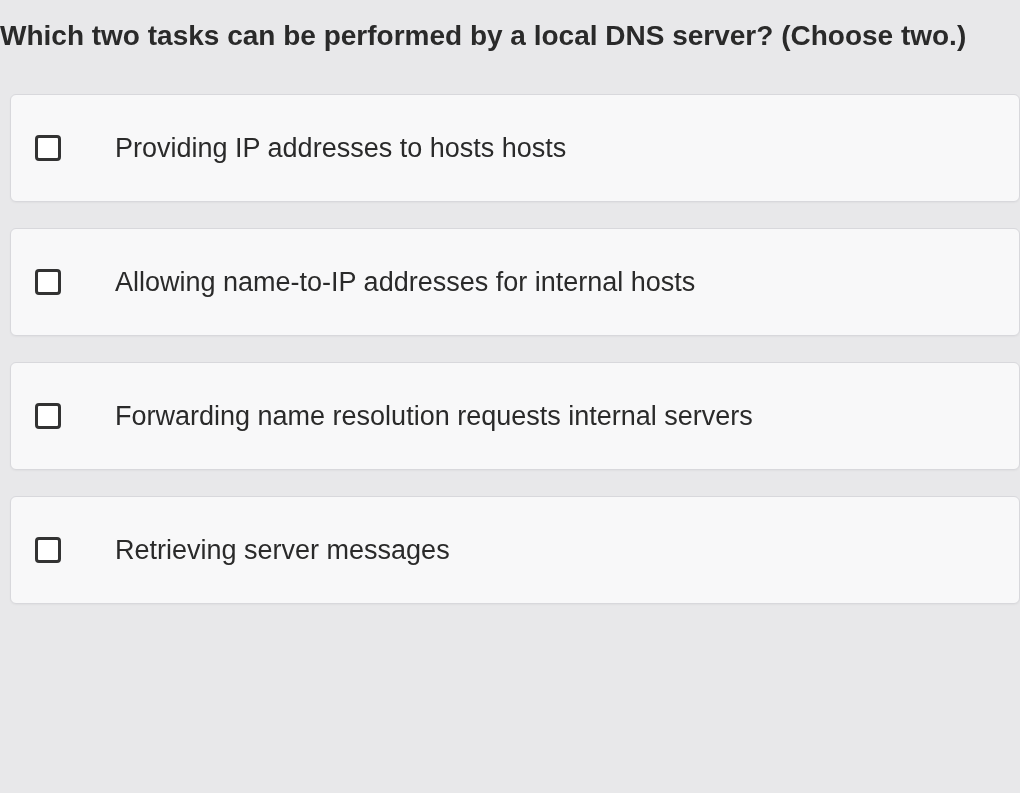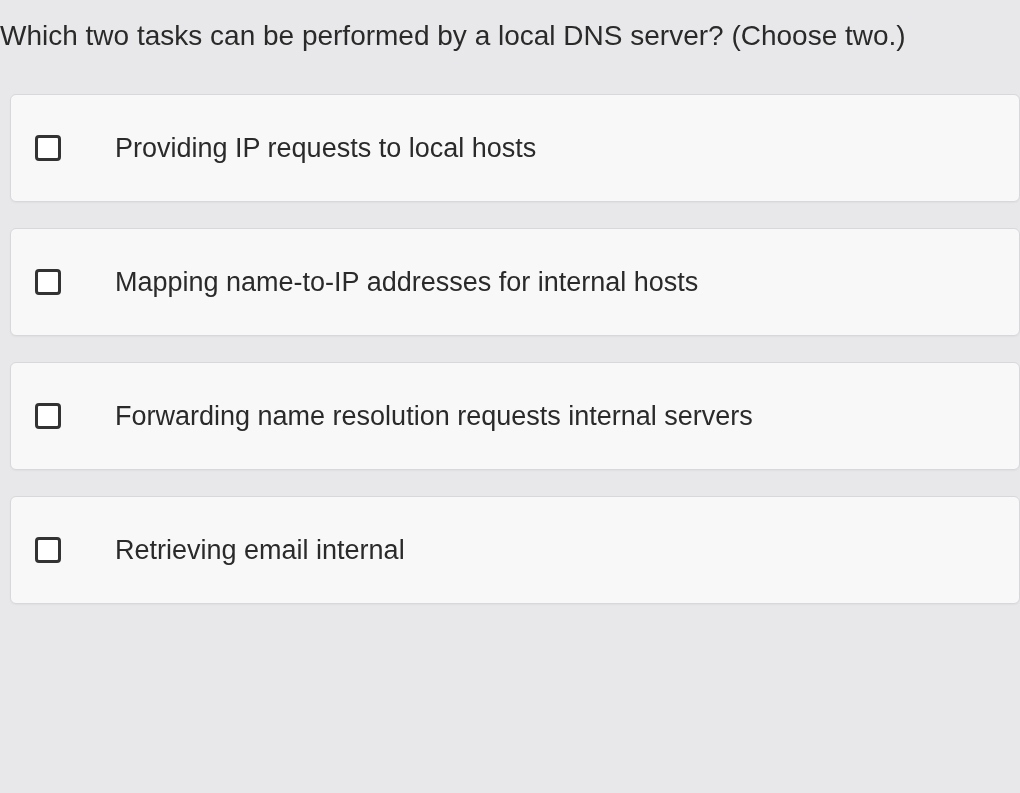--- a/index.html
+++ b/index.html
@@ -19,21 +19,21 @@
       width: 100%;
       height: 100%;
       display: flex;
       flex-direction: column;
     }
     .question-text {
       font-size: 28px;
       color: #2a2a2a;
       padding: 18px 10px 30px 0;
       line-height: 1.3;
-      font-weight: 400;
+      font-weight: 700;
     }
     .options {
       display: flex;
       flex-direction: column;
       gap: 26px;
       padding: 10px 0 0 10px;
     }
     .option-row {
       display: flex;
       align-items: center;
@@ -62,33 +62,33 @@
   </style>
 </head>
 <body>
 
 <div class="question-container">
   <div class="question-text">Which two tasks can be performed by a local DNS server? (Choose two.)</div>
   <div class="options">
 
     <div class="option-row">
       <div class="checkbox"></div>
-      <div class="option-label">Providing IP requests to local hosts</div>
+      <div class="option-label">Providing IP addresses to hosts hosts</div>
     </div>
 
 
     <div class="option-row">
       <div class="checkbox"></div>
-      <div class="option-label">Mapping name-to-IP addresses for internal hosts</div>
+      <div class="option-label">Allowing name-to-IP addresses for internal hosts</div>
     </div>
 
     <div class="option-row">
       <div class="checkbox"></div>
       <div class="option-label">Forwarding name resolution requests internal servers</div>
     </div>
 
     <div class="option-row">
       <div class="checkbox"></div>
-      <div class="option-label">Retrieving email internal</div>
+      <div class="option-label">Retrieving server messages</div>
     </div>
 
   </div>
 </div>
 
 </body></html>

